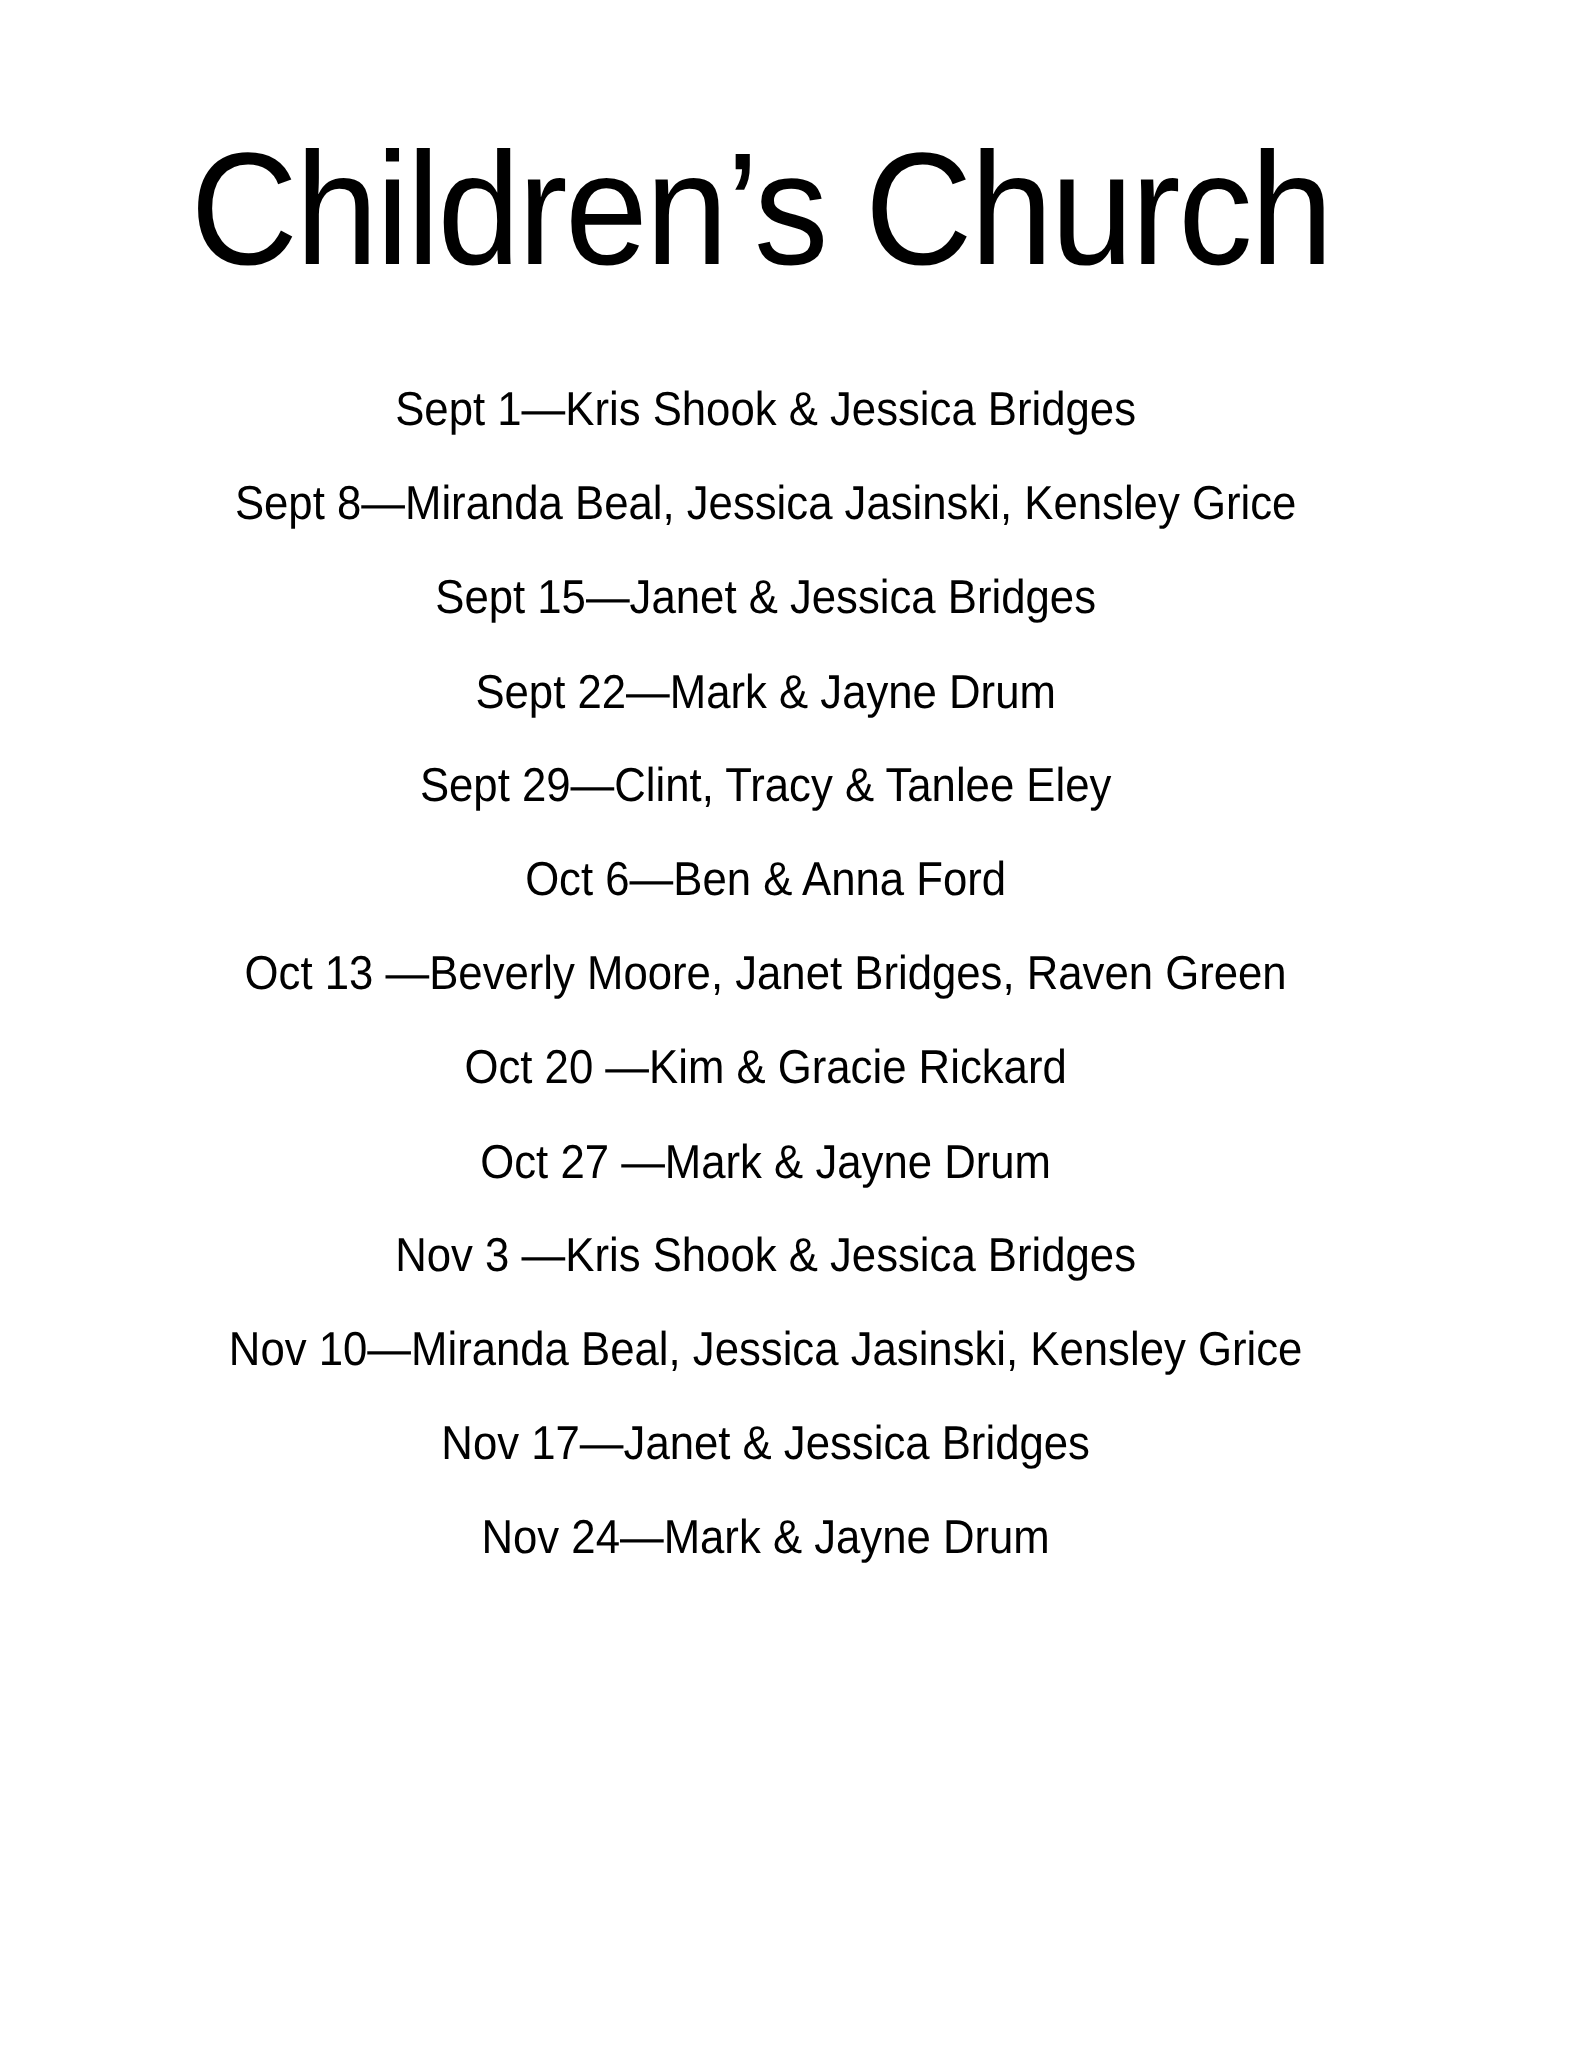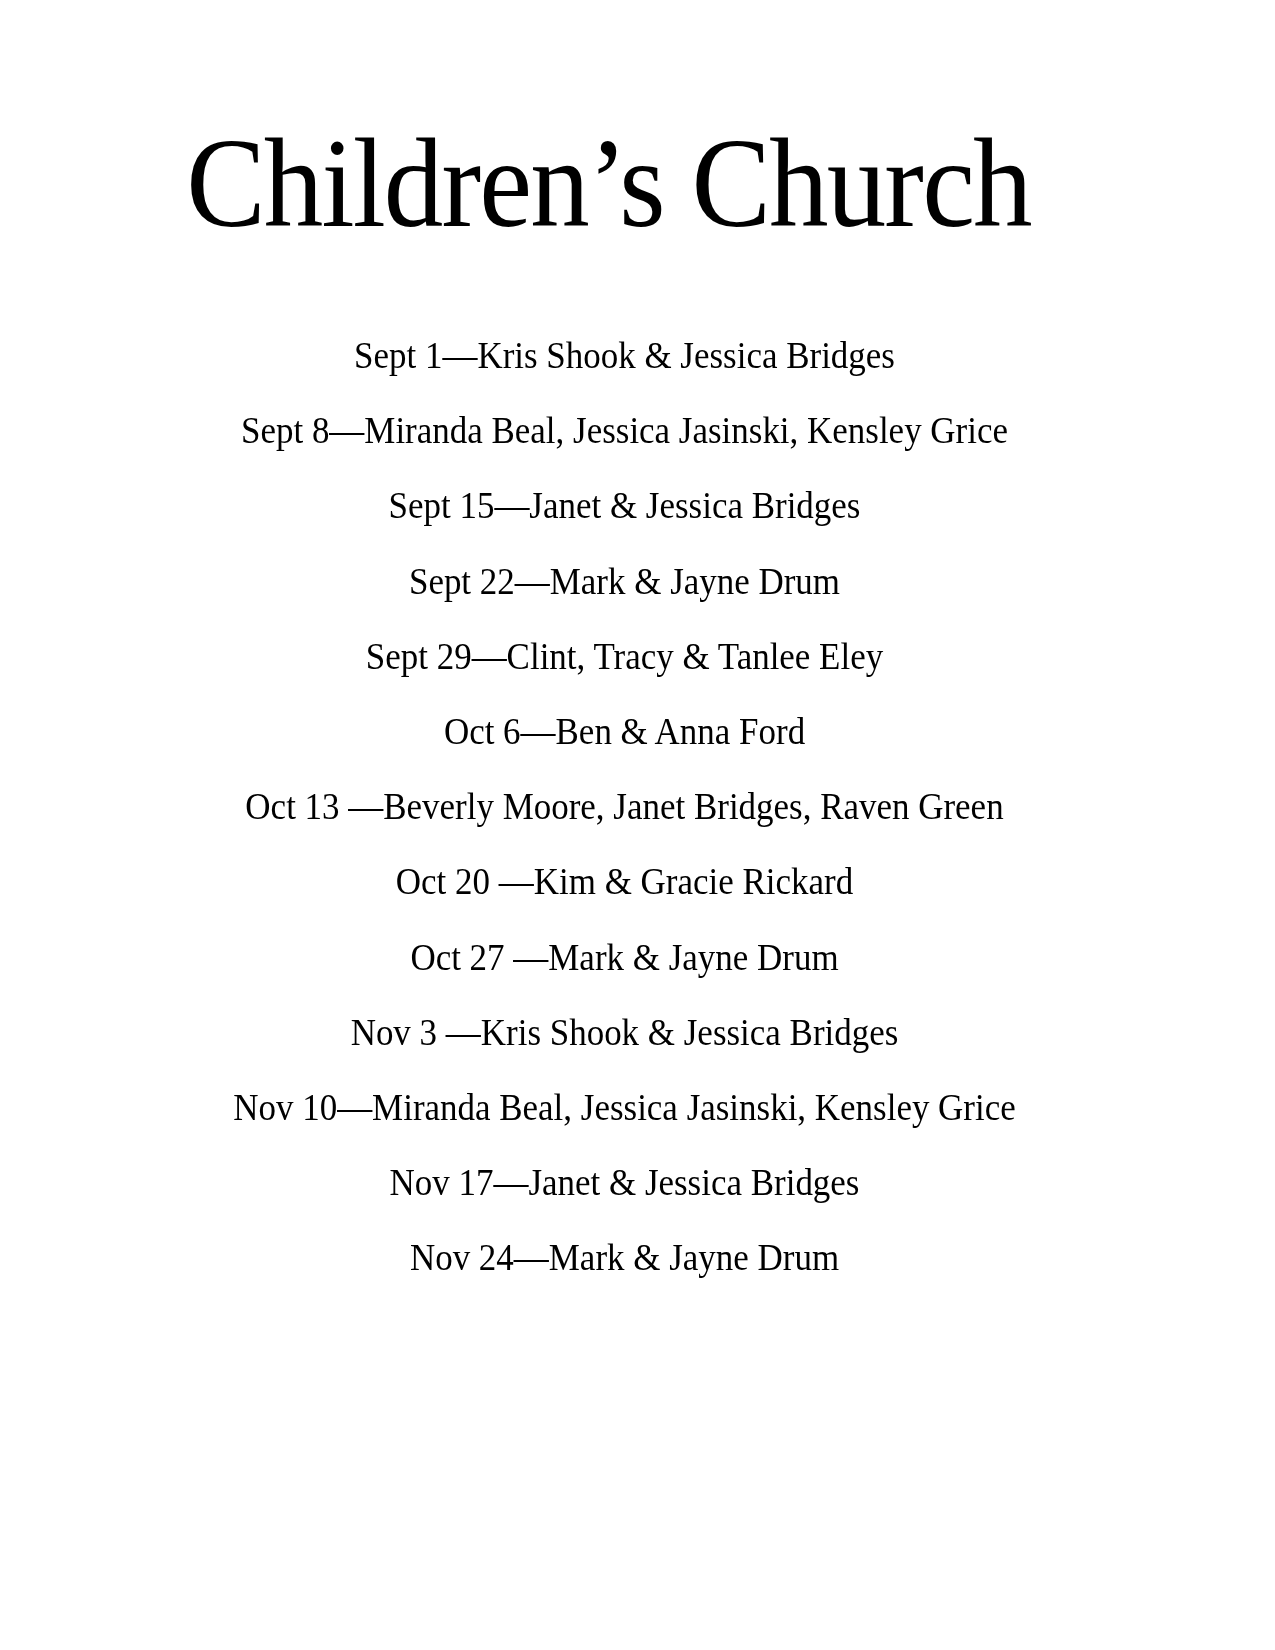--- a/index.html
+++ b/index.html
@@ -10,45 +10,44 @@
     body {
       width: 1275px;
       height: 1650px;
       position: relative;
       overflow: hidden;
       color: #000000;
       font-family: "Liberation Sans", "DejaVu Sans", sans-serif;
     }
     .page {
       position: absolute;
-      left: 0; top: 15px;
+      left: 0; top: 0;
       width: 1275px;
       height: 1196px;
-      font-family: Liberation Serif, serif;
     }
     .title {
       position: absolute;
       left: 0;
       width: 1217px;
       top: 88px;
       text-align: center;
       font-size: 128px;
       line-height: 160px;
       letter-spacing: -2px;
       transform: scaleX(0.93);
       transform-origin: center;
       white-space: nowrap;
     }
     .schedule {
       position: absolute;
       left: 0;
       width: 1217px;
       top: 299px;
       list-style: none;
-      margin: 16px;
+      margin: 4px;
       padding: 0;
     }
     .row {
       height: 75.2px;
       line-height: 50px;
       text-align: center;
       font-size: 38px;
       white-space: nowrap;
       transform: scaleX(0.92);
       transform-origin: center;

